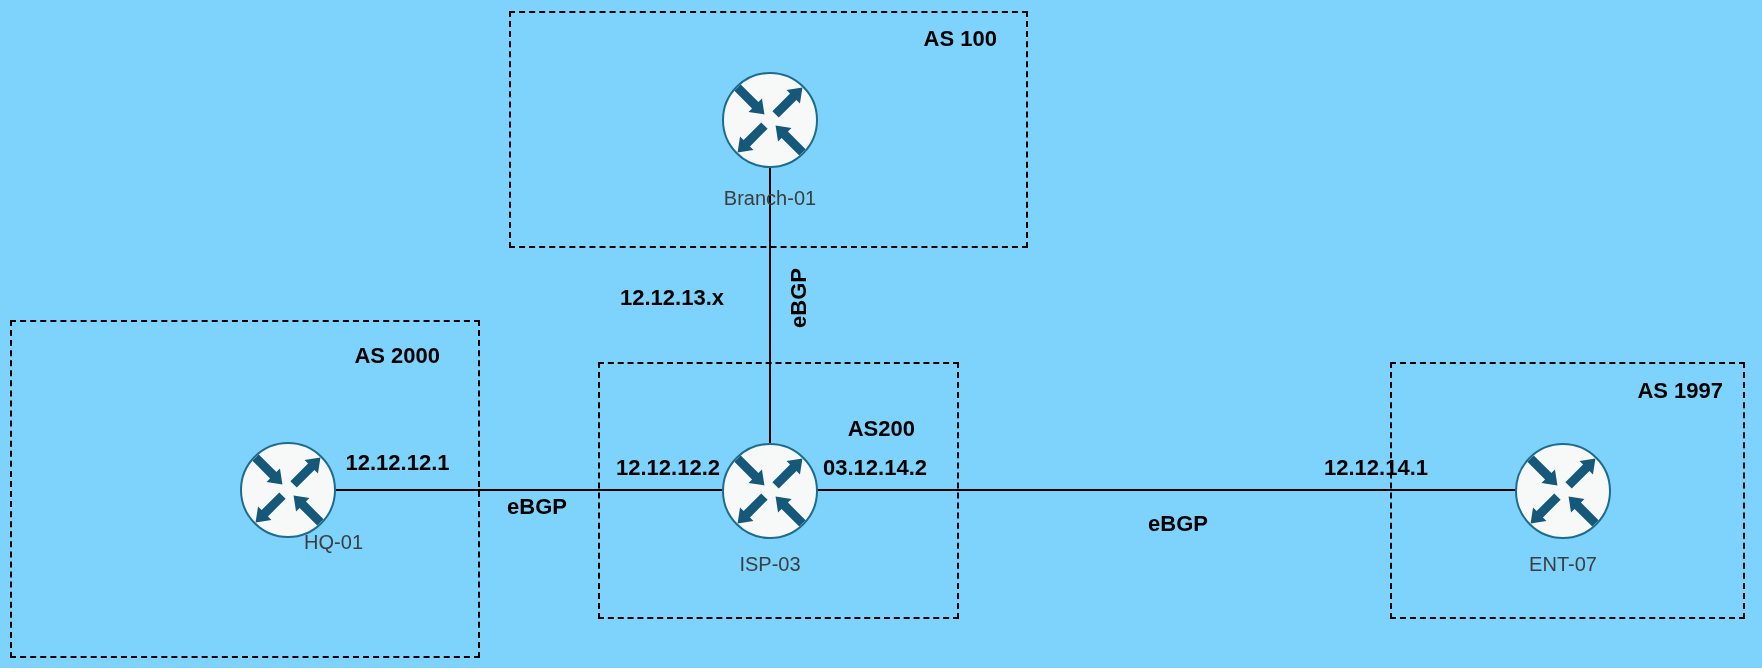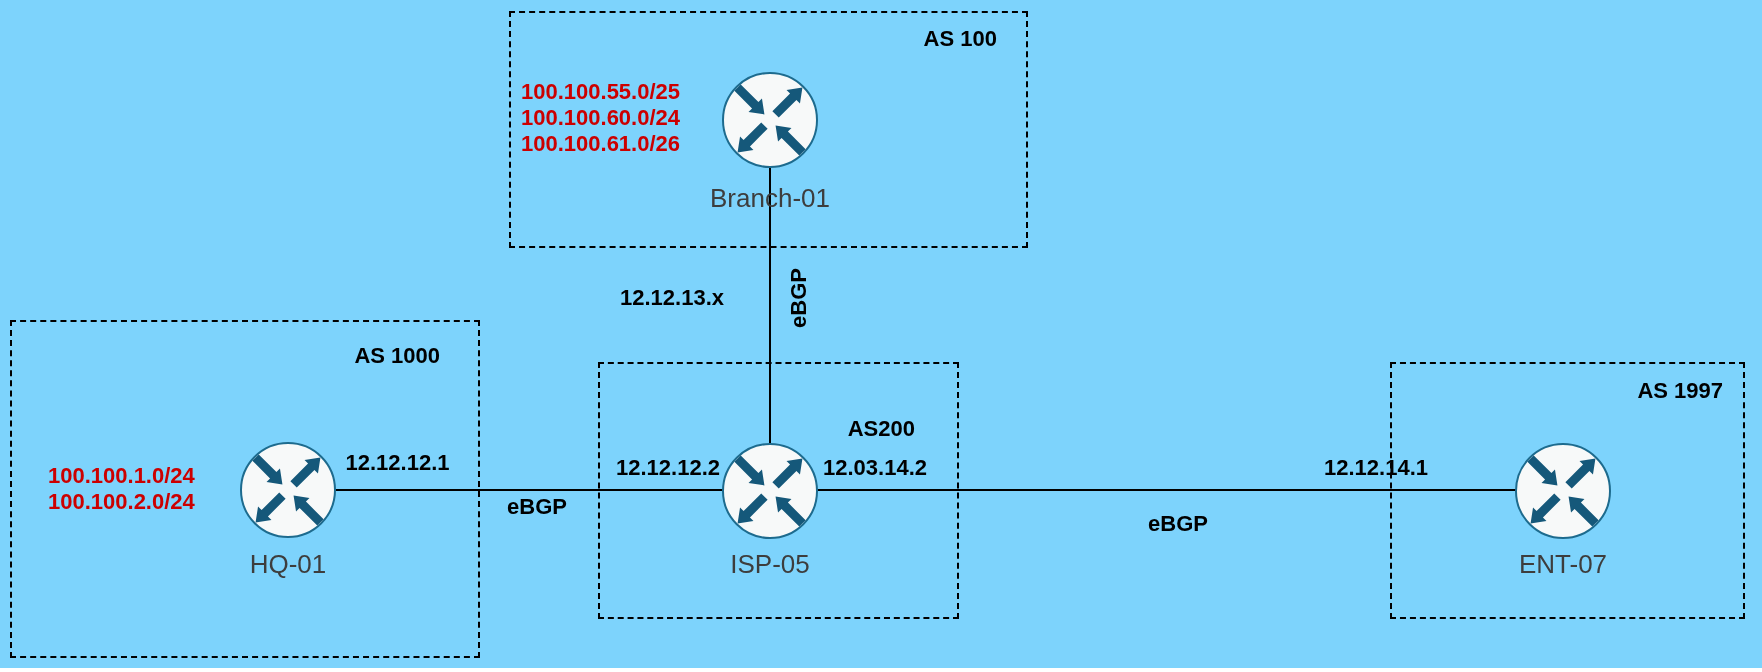--- a/index.html
+++ b/index.html
@@ -19,86 +19,77 @@
     font-size:22px;font-weight:bold;color:#cc0000;line-height:26px;white-space:nowrap;
   }
   .link-line{position:absolute;background:#000000;z-index:1;}
   .link-line.h{height:2px;}
   .link-line.v{width:2px;}
   .router{position:absolute;width:100px;height:100px;z-index:2;}
   .router svg{display:block;width:100%;height:100%;}
   .router circle{fill:#f7f9f9;stroke:#1d6b8e;stroke-width:2;}
   .router path{fill:#15587a;}
   .node-label{
-    position:absolute;font-size:26px;font-weight:normal;color:#3d3d3d;line-height:26px;
+    position:absolute;font-size:20px;font-weight:normal;color:#3d3d3d;line-height:26px;
     text-align:center;white-space:nowrap;z-index:3;
   }
   .ip-label,.ebgp-label{
     position:absolute;font-size:22px;font-weight:bold;color:#000000;line-height:26px;
     white-space:nowrap;z-index:3;
   }
   .ebgp-vertical{transform:rotate(-90deg);transform-origin:center center;text-align:center;}
   .ra{text-align:left;}
 </style>
 </head>
 <body>
 
 <div id="canvas">
 
   <div class="link-line v" style="left:769px;top:120px;height:371px;"></div>
   <div class="link-line h" style="left:288px;top:489px;width:482px;"></div>
   <div class="link-line h" style="left:770px;top:489px;width:793px;"></div>
 
   <div class="as-box" style="left:509px;top:11px;width:519px;height:237px;"></div>
   <div class="as-label" style="right:765px;top:26px;">AS 100</div>
-  <div class="prefix-list" style="left:521px;top:79px;">
-    <div class="prefix">100.100.55.0/25</div>
-    <div class="prefix">100.100.60.0/24</div>
-    <div class="prefix">100.100.61.0/26</div>
-  </div>
   <div class="router" style="left:720px;top:70px;">
     <svg viewBox="0 0 100 100">
       <circle cx="50" cy="50" r="47"></circle>
       <path d="M-19,-4.5 L6,-4.5 L6,-9.5 L19,0 L6,9.5 L6,4.5 L-19,4.5 Z" transform="translate(31,31) rotate(45)"></path>
       <path d="M-19,-4.5 L6,-4.5 L6,-9.5 L19,0 L6,9.5 L6,4.5 L-19,4.5 Z" transform="translate(69,31) rotate(-45)"></path>
       <path d="M-19,-4.5 L6,-4.5 L6,-9.5 L19,0 L6,9.5 L6,4.5 L-19,4.5 Z" transform="translate(31,69) rotate(135)"></path>
       <path d="M-19,-4.5 L6,-4.5 L6,-9.5 L19,0 L6,9.5 L6,4.5 L-19,4.5 Z" transform="translate(69,69) rotate(-135)"></path>
     </svg>
   </div>
   <div class="node-label" style="left:695px;top:185px;width:150px;">Branch-01</div>
 
   <div class="as-box" style="left:10px;top:320px;width:470px;height:338px;"></div>
-  <div class="as-label" style="right:1322px;top:343px;">AS 1000</div>
-  <div class="prefix-list" style="left:48px;top:463px;">
-    <div class="prefix">100.100.1.0/24</div>
-    <div class="prefix">100.100.2.0/24</div>
-  </div>
+  <div class="as-label" style="right:1322px;top:343px;">AS 2000</div>
   <div class="router" style="left:238px;top:440px;">
     <svg viewBox="0 0 100 100">
       <circle cx="50" cy="50" r="47"></circle>
       <path d="M-19,-4.5 L6,-4.5 L6,-9.5 L19,0 L6,9.5 L6,4.5 L-19,4.5 Z" transform="translate(31,31) rotate(45)"></path>
       <path d="M-19,-4.5 L6,-4.5 L6,-9.5 L19,0 L6,9.5 L6,4.5 L-19,4.5 Z" transform="translate(69,31) rotate(-45)"></path>
       <path d="M-19,-4.5 L6,-4.5 L6,-9.5 L19,0 L6,9.5 L6,4.5 L-19,4.5 Z" transform="translate(31,69) rotate(135)"></path>
       <path d="M-19,-4.5 L6,-4.5 L6,-9.5 L19,0 L6,9.5 L6,4.5 L-19,4.5 Z" transform="translate(69,69) rotate(-135)"></path>
     </svg>
   </div>
-  <div class="node-label" style="left:213px;top:551px;width:150px;">HQ-01</div>
+  <div class="node-label" style="left:213px;top:529px;width:150px;text-align:right;">HQ-01</div>
 
   <div class="as-box" style="left:598px;top:362px;width:361px;height:257px;"></div>
   <div class="as-label" style="right:847px;top:388px;margin-top:28px;">AS200</div>
   <div class="router" style="left:720px;top:441px;">
     <svg viewBox="0 0 100 100">
       <circle cx="50" cy="50" r="47"></circle>
       <path d="M-19,-4.5 L6,-4.5 L6,-9.5 L19,0 L6,9.5 L6,4.5 L-19,4.5 Z" transform="translate(31,31) rotate(45)"></path>
       <path d="M-19,-4.5 L6,-4.5 L6,-9.5 L19,0 L6,9.5 L6,4.5 L-19,4.5 Z" transform="translate(69,31) rotate(-45)"></path>
       <path d="M-19,-4.5 L6,-4.5 L6,-9.5 L19,0 L6,9.5 L6,4.5 L-19,4.5 Z" transform="translate(31,69) rotate(135)"></path>
       <path d="M-19,-4.5 L6,-4.5 L6,-9.5 L19,0 L6,9.5 L6,4.5 L-19,4.5 Z" transform="translate(69,69) rotate(-135)"></path>
     </svg>
   </div>
-  <div class="node-label" style="left:695px;top:551px;width:150px;">ISP-05</div>
+  <div class="node-label" style="left:695px;top:551px;width:150px;">ISP-03</div>
 
   <div class="as-box" style="left:1390px;top:362px;width:355px;height:257px;"></div>
   <div class="as-label" style="right:39px;top:378px;">AS 1997</div>
   <div class="router" style="left:1513px;top:441px;">
     <svg viewBox="0 0 100 100">
       <circle cx="50" cy="50" r="47"></circle>
       <path d="M-19,-4.5 L6,-4.5 L6,-9.5 L19,0 L6,9.5 L6,4.5 L-19,4.5 Z" transform="translate(31,31) rotate(45)"></path>
       <path d="M-19,-4.5 L6,-4.5 L6,-9.5 L19,0 L6,9.5 L6,4.5 L-19,4.5 Z" transform="translate(69,31) rotate(-45)"></path>
       <path d="M-19,-4.5 L6,-4.5 L6,-9.5 L19,0 L6,9.5 L6,4.5 L-19,4.5 Z" transform="translate(31,69) rotate(135)"></path>
       <path d="M-19,-4.5 L6,-4.5 L6,-9.5 L19,0 L6,9.5 L6,4.5 L-19,4.5 Z" transform="translate(69,69) rotate(-135)"></path>
@@ -106,17 +97,17 @@
   </div>
   <div class="node-label" style="left:1488px;top:551px;width:150px;">ENT-07</div>
 
   <div class="ip-label ra" style="left:620px;top:285px;width:128px;">12.12.13.x</div>
   <div class="ebgp-label ebgp-vertical" style="left:768px;top:285px;width:62px;">eBGP</div>
 
   <div class="ip-label" style="left:340px;top:450px;width:115px;text-align:center;">12.12.12.1</div>
   <div class="ip-label ra" style="left:616px;top:455px;width:115px;">12.12.12.2</div>
   <div class="ebgp-label" style="left:497px;top:494px;width:80px;text-align:center;">eBGP</div>
 
-  <div class="ip-label" style="left:823px;top:455px;width:115px;">12.03.14.2</div>
+  <div class="ip-label" style="left:823px;top:455px;width:115px;">03.12.14.2</div>
   <div class="ip-label ra" style="left:1324px;top:455px;width:115px;">12.12.14.1</div>
   <div class="ebgp-label" style="left:1138px;top:511px;width:80px;text-align:center;">eBGP</div>
 
 </div>
 
 </body></html>

